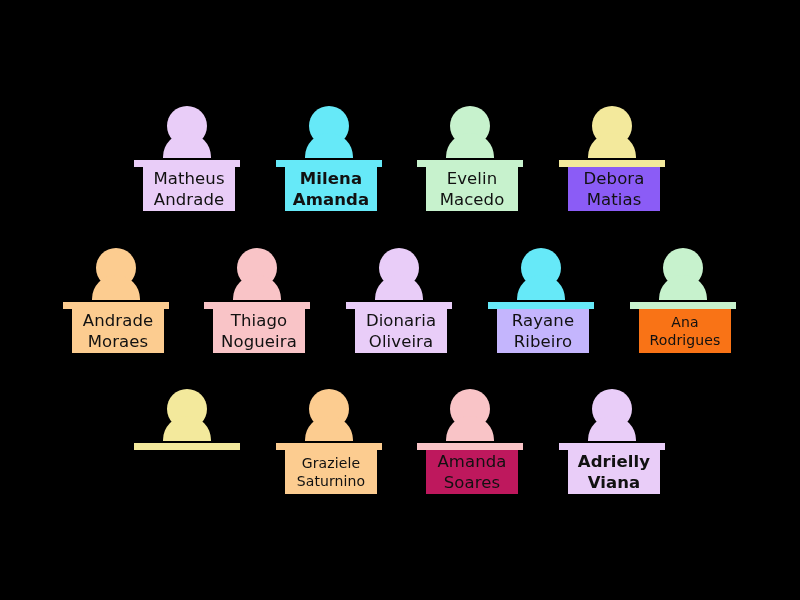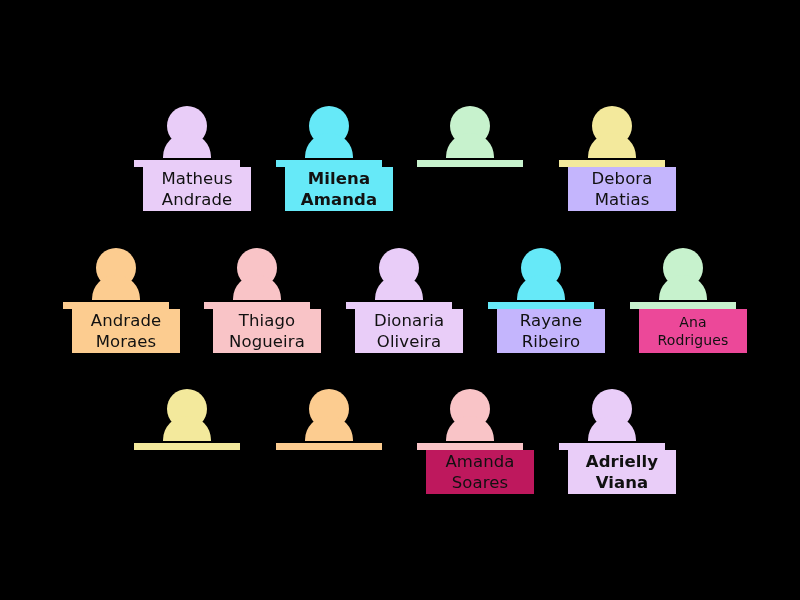--- a/index.html
+++ b/index.html
@@ -1,21 +1,21 @@
 <!DOCTYPE html>
 <html><head>
 <meta charset="utf-8">
 <style>
   html,body{margin:0;padding:0;}
   body{width:800px;height:600px;background:#000;position:relative;overflow:hidden;font-family:"DejaVu Sans","Liberation Sans",sans-serif;}
   .seat{position:absolute;width:106px;height:106px;}
   .head{position:absolute;left:33px;top:0;width:40px;height:40px;border-radius:50%;}
   .body{position:absolute;left:29px;top:27px;width:48px;height:25px;border-radius:24px 24px 0 0;}
   .bar{position:absolute;left:0;top:54px;width:106px;height:7px;}
-  .desk{position:absolute;left:9px;top:61px;width:108px;height:44px;display:flex;align-items:center;justify-content:center;text-align:center;}
+  .desk{position:absolute;left:9px;top:61px;width:92px;height:44px;display:flex;align-items:center;justify-content:center;text-align:center;}
   .name{color:#111;font-size:16.5px;line-height:21px;letter-spacing:0.1px;}
   .name.small{font-size:14px;line-height:18px;}
   .line{display:block;white-space:nowrap;}
 </style>
 </head>
 <body>
 
 <div id="chart">
     <div class="seat" style="left: 134px; top: 106px;">
     <div class="head" style="background: rgb(233, 205, 248);"></div>
@@ -36,26 +36,32 @@
       <div class="name">
         <span class="line">Milena</span>
         <span class="line">Amanda</span>
       </div>
     </div>
   </div>
     <div class="seat" style="left: 417px; top: 106px;">
     <div class="head" style="background: rgb(199, 242, 205);"></div>
     <div class="body" style="background: rgb(199, 242, 205);"></div>
     <div class="bar" style="background: rgb(199, 242, 205);"></div>
+    <div class="desk" style="background: rgb(199, 242, 205);">
+      <div class="name">
+        <span class="line">Evelin</span>
+        <span class="line">Macedo</span>
+      </div>
+    </div>
   </div>
     <div class="seat" style="left: 559px; top: 106px;">
     <div class="head" style="background: rgb(243, 233, 156);"></div>
     <div class="body" style="background: rgb(243, 233, 156);"></div>
     <div class="bar" style="background: rgb(243, 233, 156);"></div>
-    <div class="desk" style="background: #c4b5fd;">
+    <div class="desk" style="background: #8b5cf6;">
       <div class="name">
         <span class="line">Debora</span>
         <span class="line">Matias</span>
       </div>
     </div>
   </div>
     <div class="seat" style="left: 63px; top: 248px;">
     <div class="head" style="background: rgb(252, 204, 144);"></div>
     <div class="body" style="background: rgb(252, 204, 144);"></div>
     <div class="bar" style="background: rgb(252, 204, 144);"></div>
@@ -96,36 +102,42 @@
       <div class="name">
         <span class="line">Rayane</span>
         <span class="line">Ribeiro</span>
       </div>
     </div>
   </div>
     <div class="seat" style="left: 630px; top: 248px;">
     <div class="head" style="background: rgb(199, 242, 205);"></div>
     <div class="body" style="background: rgb(199, 242, 205);"></div>
     <div class="bar" style="background: rgb(199, 242, 205);"></div>
-    <div class="desk" style="background: #ec4899;">
+    <div class="desk" style="background: #f97316;">
       <div class="name small">
         <span class="line">Ana</span>
         <span class="line">Rodrigues</span>
       </div>
     </div>
   </div>
     <div class="seat" style="left: 134px; top: 389px;">
     <div class="head" style="background: rgb(243, 233, 156);"></div>
     <div class="body" style="background: rgb(243, 233, 156);"></div>
     <div class="bar" style="background: rgb(243, 233, 156);"></div>
   </div>
     <div class="seat" style="left: 276px; top: 389px;">
     <div class="head" style="background: rgb(252, 204, 144);"></div>
     <div class="body" style="background: rgb(252, 204, 144);"></div>
     <div class="bar" style="background: rgb(252, 204, 144);"></div>
+    <div class="desk" style="background: rgb(252, 204, 144);">
+      <div class="name small">
+        <span class="line">Graziele</span>
+        <span class="line">Saturnino</span>
+      </div>
+    </div>
   </div>
     <div class="seat" style="left: 417px; top: 389px;">
     <div class="head" style="background: rgb(249, 196, 199);"></div>
     <div class="body" style="background: rgb(249, 196, 199);"></div>
     <div class="bar" style="background: rgb(249, 196, 199);"></div>
     <div class="desk" style="background: #be185d;">
       <div class="name">
         <span class="line">Amanda</span>
         <span class="line">Soares</span>
       </div>

